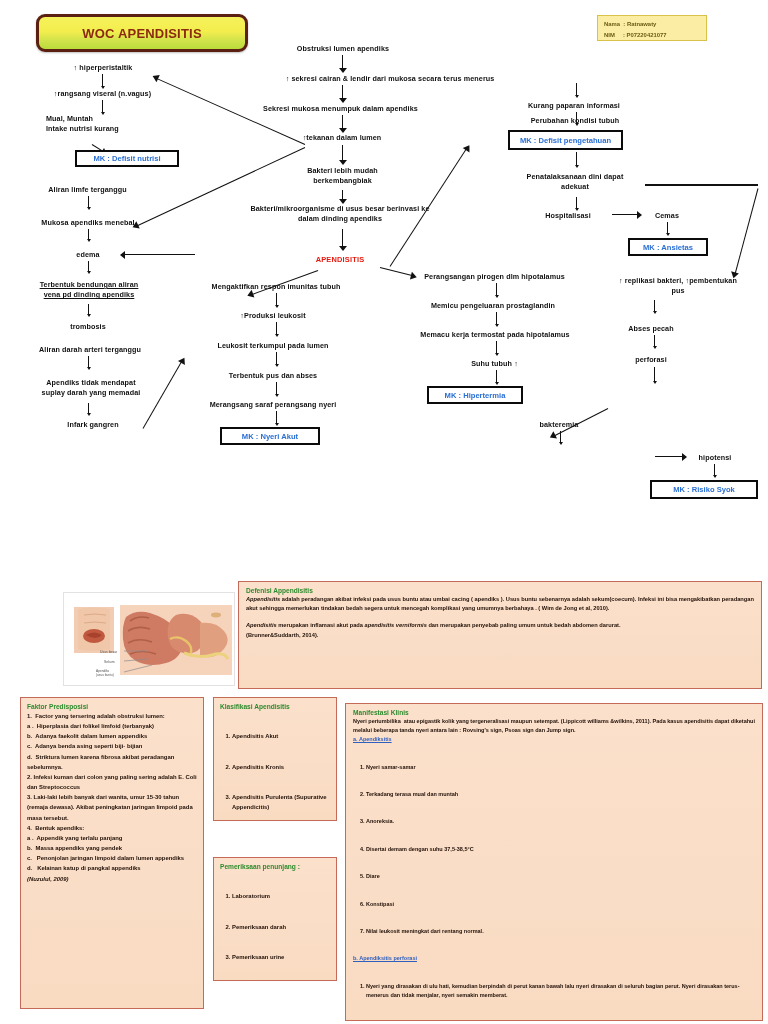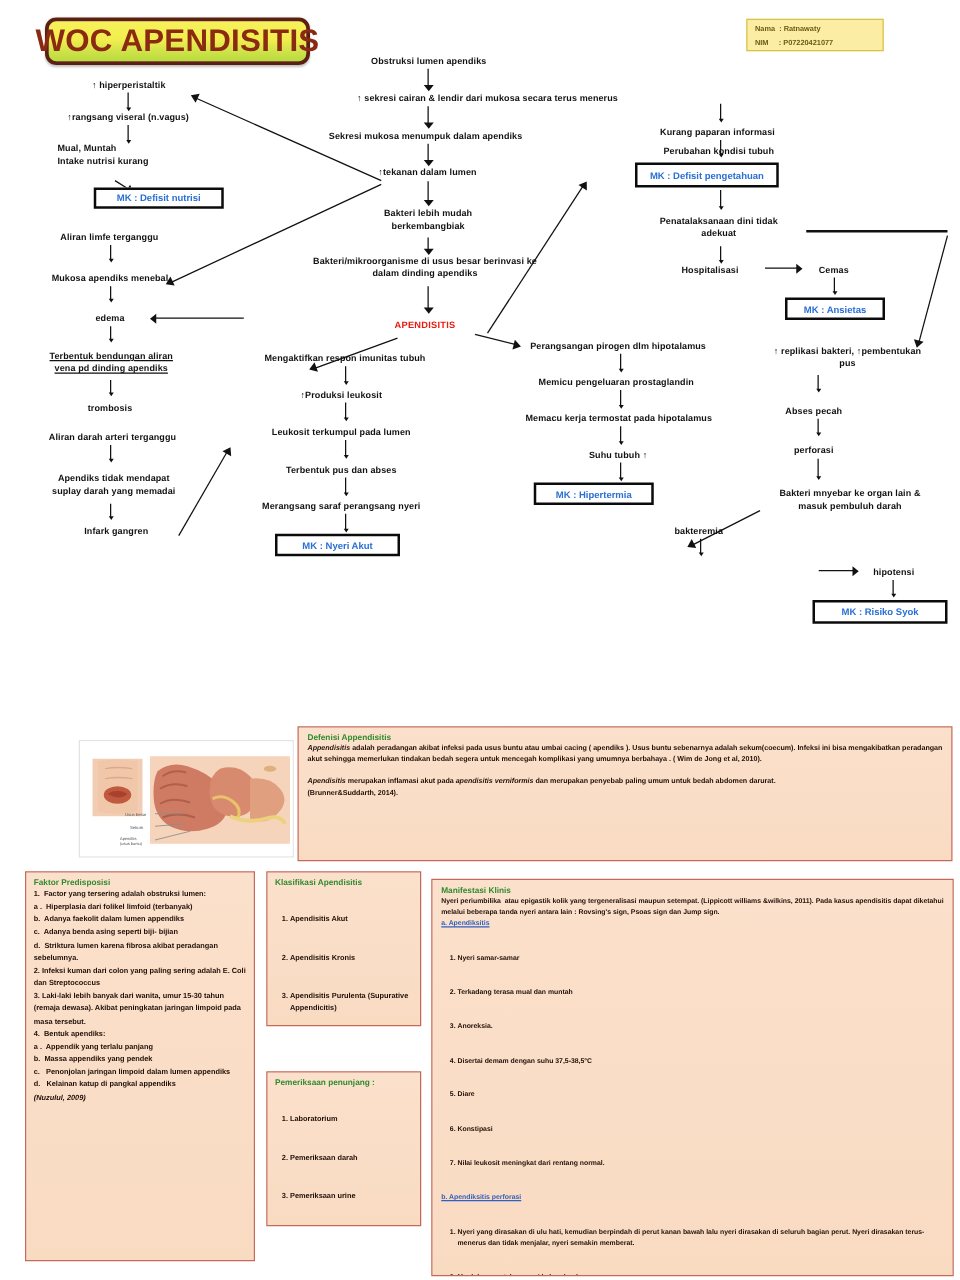--- a/index.html
+++ b/index.html
@@ -34,21 +34,21 @@
     position: absolute;
     left: 36px; top: 14px;
     width: 212px; height: 38px;
     border: 3px solid #5b2011;
     border-radius: 9px;
     background: linear-gradient(180deg,#f6f15a 0%, #f3ee4e 45%, #cfe24a 75%, #b9dc3c 100%);
     display: flex; align-items: center; justify-content: center;
     box-shadow: 0 1px 2px rgba(0,0,0,.25);
   }
   #title-banner .txt {
-    font-size: 25px;
+    font-size: 13px;
     font-weight: bold;
     color: #8a2a12;
     letter-spacing: .2px;
     white-space: nowrap;
   }
 
   
   #ident-box {
     position: absolute;
     left: 597px; top: 15px;
@@ -397,21 +397,21 @@
     </div>
 
   <div class="mk" style="left:508px;top:130px;width:115px;height:20px;">
     <span>MK : Defisit pengetahuan</span>
   </div>
   <div class="varrow thin" style="left:572px;top:152px;height:16px;">
       <div class="stem"></div>
       <div class="head"></div>
     </div>
 
-  <div class="node" style="left:506px;top:172px;width:138px;">Penatalaksanaan dini tidak
+  <div class="node" style="left:506px;top:172px;width:138px;">Penatalaksanaan dini dapat
 adekuat</div>
   <div class="varrow thin" style="left:572px;top:197px;height:14px;">
       <div class="stem"></div>
       <div class="head"></div>
     </div>
 
   <div class="node" style="left:522px;top:211px;width:92px;">Hospitalisasi</div>
   <div class="harrow" style="left:612px;top:210px;width:30px;">
       <div class="stem"></div>
       <div class="head"></div>
@@ -445,22 +445,20 @@
       <div class="stem"></div>
       <div class="head"></div>
     </div>
 
   <div class="node" style="left:618px;top:355px;width:66px;">perforasi</div>
   <div class="varrow thin" style="left:650px;top:367px;height:17px;">
       <div class="stem"></div>
       <div class="head"></div>
     </div>
 
-  <div class="node" style="left:600px;top:390px;width:160px;">Bakteri mnyebar ke organ lain &amp;
-masuk pembuluh darah</div>
 
   <div class="diag" style="left:608px;top:404px;width:65px;transform:rotate(153deg);">
       <div class="stem"></div>
       <div class="head"></div>
     </div>
 
   <div class="node" style="left:525px;top:420px;width:68px;">bakteremia</div>
   <div class="varrow thin" style="left:556px;top:431px;height:14px;">
       <div class="stem"></div>
       <div class="head"></div>

